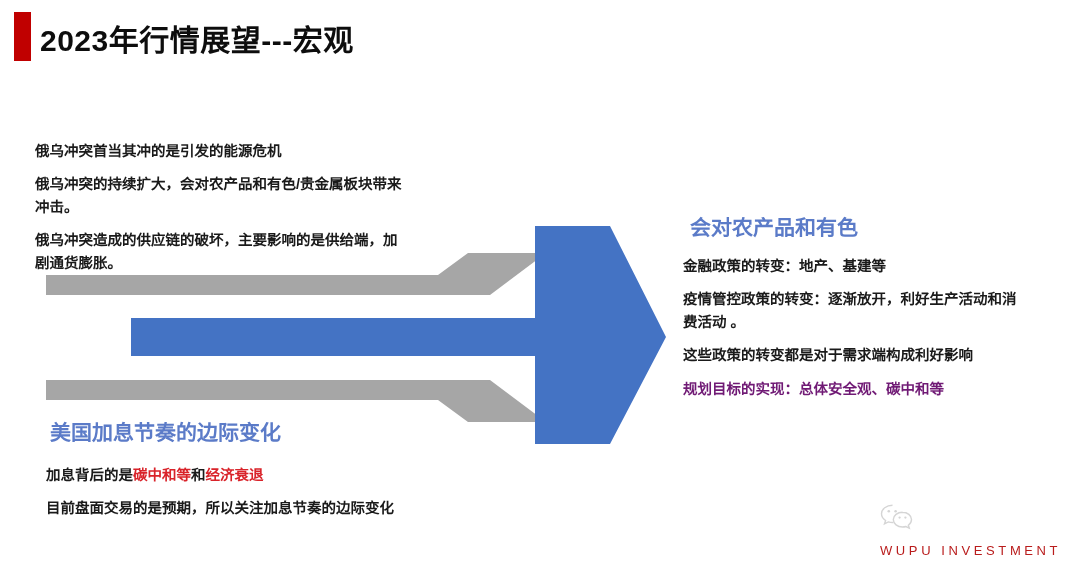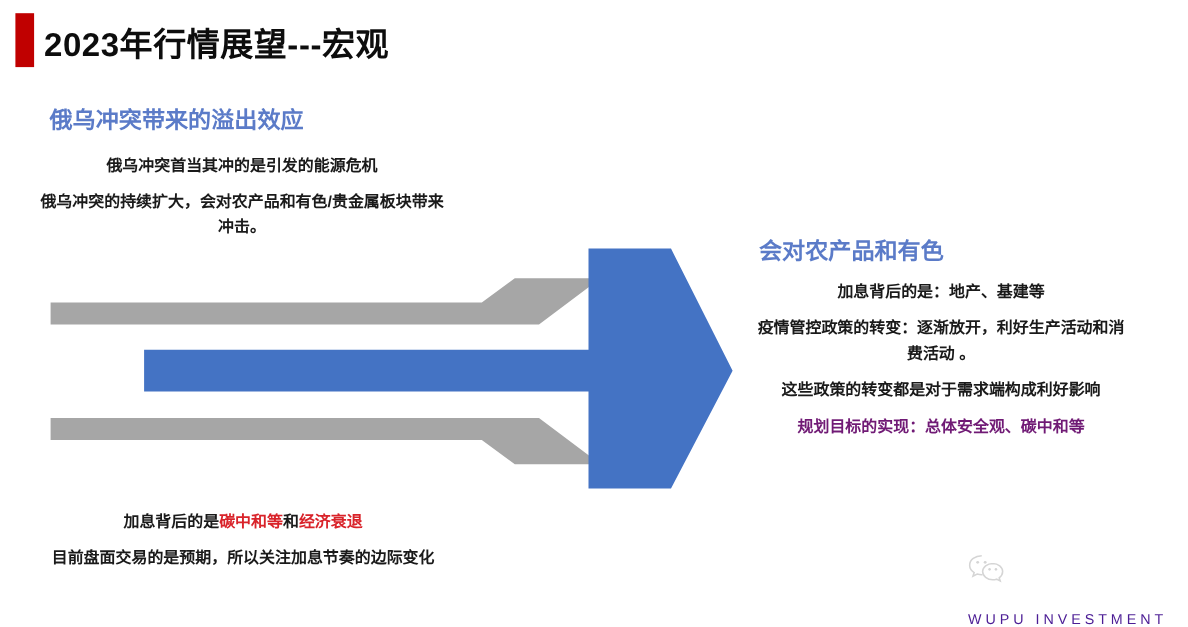--- a/index.html
+++ b/index.html
@@ -56,21 +56,20 @@
   
   .body-block {
     position: absolute;
     font-size: 14.5px;
     font-weight: bold;
     color: #1a1a1a;
     line-height: 1.55;
   }
   .body-block p {
     margin: 0 0 11px 0;
-    text-align: center;
   }
   .body-block p:last-child { margin-bottom: 0; }
 
   #body-topleft {
     left: 35px;
     top: 140px;
     width: 370px;
   }
   #body-botleft {
     left: 46px;
@@ -110,61 +109,62 @@
     height: 40px;
   }
   .wm-text {
     font-size: 21px;
     color: #cfcfcf;
     letter-spacing: 1px;
     white-space: nowrap;
   }
   .wm-sub {
     font-size: 13px;
-    color: #4c1d95;
+    color: #b91c1c;
     letter-spacing: 3.6px;
     white-space: nowrap;
-    margin-top: 18px;
+    margin-top: 6px;
     padding-left: 2px;
   }
 </style>
 </head>
 <body>
 
 <div class="slide">
 
   <div class="title-bar"></div>
   <div class="title-text">2023年行情展望---宏观</div>
 
   <svg class="arrows" viewBox="0 0 1080 570" width="1080" height="570" xmlns="http://www.w3.org/2000/svg">
 
     <polygon fill="#A6A6A6" points="46,275 438,275 468,253 546,253 490,295 46,295"></polygon>
 
     <polygon fill="#A6A6A6" points="46,380 490,380 546,422 468,422 438,400 46,400"></polygon>
 
     <polygon fill="#4473C4" points="131,318 535,318 535,226 610,226 666,337 610,444 535,444 535,356 131,356"></polygon>
   </svg>
 
-  <div class="heading" id="heading-topleft">俄乌冲突带来的溢出效应</div>
 
   <div class="body-block" id="body-topleft">
     <p>俄乌冲突首当其冲的是引发的能源危机</p>
     <p>俄乌冲突的持续扩大，会对农产品和有色/贵金属板块带来冲击。</p>
+    <p>俄乌冲突造成的供应链的破坏，主要影响的是供给端，加剧通货膨胀。</p>
   </div>
 
+  <div class="heading" id="heading-botleft">美国加息节奏的边际变化</div>
 
   <div class="body-block" id="body-botleft">
     <p><span>加息背后的是</span><span class="hl-red">碳中和等</span><span>和</span><span class="hl-red">经济衰退</span></p>
     <p>目前盘面交易的是预期，所以关注加息节奏的边际变化</p>
   </div>
 
   <div class="heading" id="heading-right">会对农产品和有色</div>
 
   <div class="body-block" id="body-right">
-    <p>加息背后的是：地产、基建等</p>
+    <p>金融政策的转变：地产、基建等</p>
     <p>疫情管控政策的转变：逐渐放开，利好生产活动和消费活动 。</p>
     <p>这些政策的转变都是对于需求端构成利好影响</p>
     <p class="all-red">规划目标的实现：总体安全观、碳中和等</p>
   </div>
 
   <div class="watermark">
     <div class="wm-row">
       <svg width="40" height="30" viewBox="0 0 40 30" xmlns="http://www.w3.org/2000/svg">
         <g fill="none" stroke="#d5d5d5" stroke-width="1.4">
           <path d="M14.5 3.2c-6 0-11 3.8-11 8.6 0 2.7 1.6 5.1 4.1 6.7l-1.1 3.3 3.8-1.9c1.3.4 2.7.6 4.2.6l.7-.02"></path>

